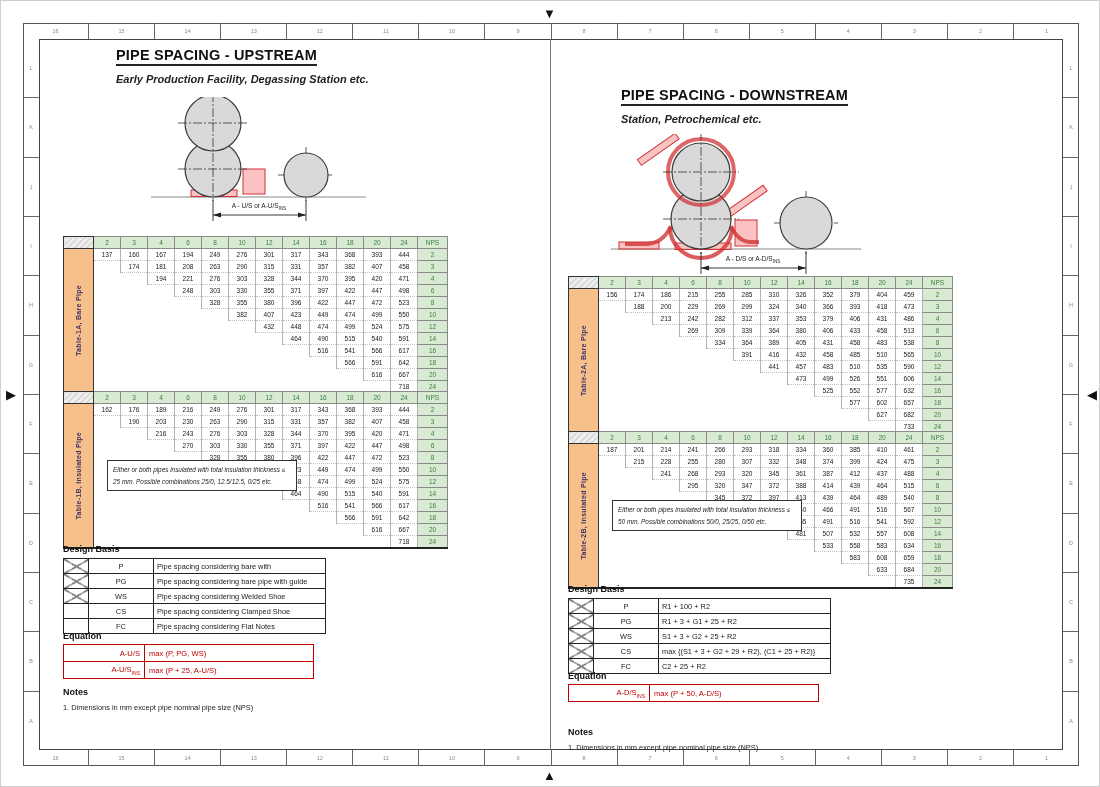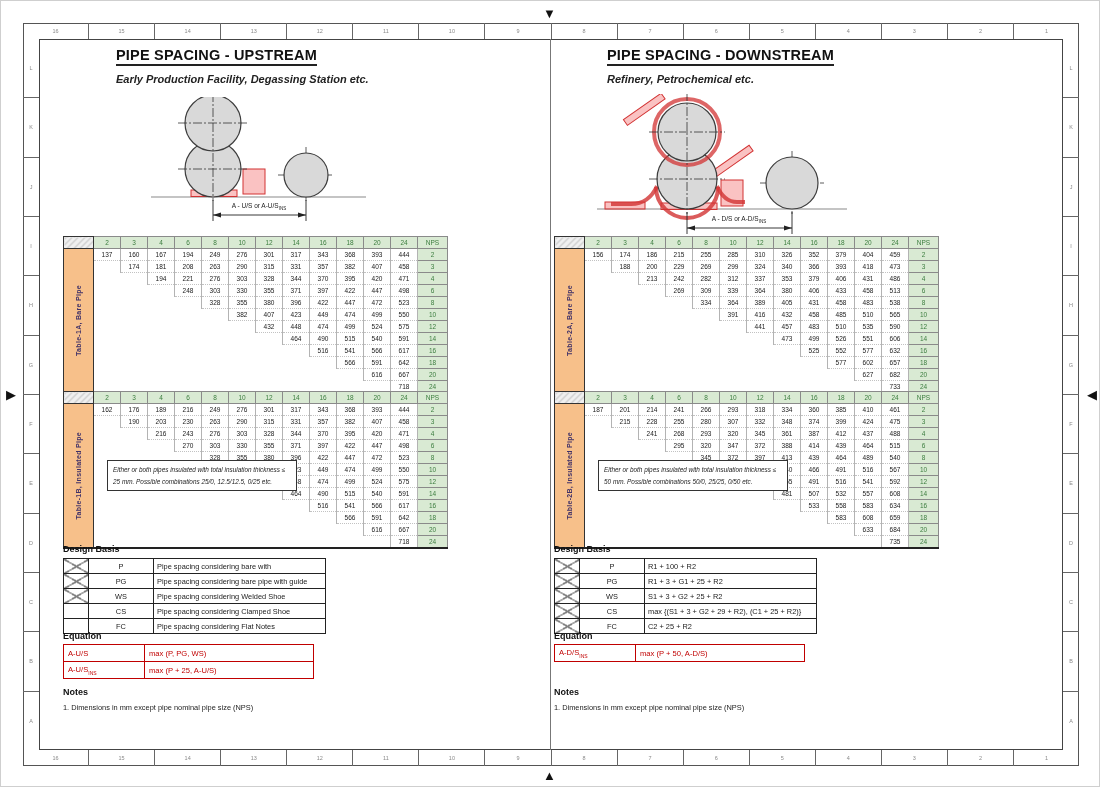--- a/index.html
+++ b/index.html
@@ -18,21 +18,21 @@
   .ruler-v .rcell{border-bottom:1px solid #666;}
   .ruler-v .rcell:last-child{border-bottom:none;}
   .ruler-top{left:22px;top:22px;width:1056px;height:16px;}
   .ruler-bottom{left:22px;top:749px;width:1056px;height:16px;}
   .ruler-left{left:22px;top:38px;width:16px;height:711px;}
   .ruler-right{left:1062px;top:38px;width:16px;height:711px;}
   .arrow{position:absolute;color:#111;font-size:13px;line-height:1;}
   
   .panel{position:absolute;top:38px;width:505px;height:573px;}
   .panel-left{left:45px;}
-  .panel-right{left:536px;}
+  .panel-right{left:550px;margin-top:40px;}
   .ptitle{position:absolute;left:70px;top:8px;font-size:14.5px;font-weight:bold;color:#111;
           border-bottom:2px solid #222;padding-bottom:1px;letter-spacing:.2px;white-space:nowrap;}
   .psub{position:absolute;left:70px;top:34px;font-size:11px;font-weight:bold;font-style:italic;color:#222;white-space:nowrap;}
   .diagram{position:absolute;}
   .diag-left{left:105px;top:58px;width:215px;height:140px;}
   .diag-right{left:60px;top:55px;width:250px;height:165px;}
   .dim-label{position:absolute;font-size:6.5px;color:#222;text-align:center;white-space:nowrap;}
   .dim-label sub{font-size:4.5px;}
   
   .tblwrap{position:absolute;}
@@ -59,21 +59,21 @@
   table.db td.x{width:24px;padding:0;}
   table.db td.x.checked{background-image:
       linear-gradient(to top right,transparent calc(50% - .6px),#555 calc(50% - .6px),#555 calc(50% + .6px),transparent calc(50% + .6px)),
       linear-gradient(to bottom right,transparent calc(50% - .6px),#555 calc(50% - .6px),#555 calc(50% + .6px),transparent calc(50% + .6px));}
   table.db td.code{width:58px;text-align:center;}
   table.db td.desc{min-width:165px;text-align:left;}
   
   .eqwrap{position:absolute;left:17px;top:605px;}
   table.eq{border-collapse:collapse;border:1.2px solid #7a1010;}
   table.eq td{border:1px solid #c00000;color:#c00000;height:16px;font-size:7.6px;padding:0 4px;white-space:nowrap;}
-  table.eq td.eql{width:72px;text-align:left;}
+  table.eq td.eql{width:72px;text-align:right;}
   table.eq td.eqf{min-width:160px;text-align:left;}
   table.eq sub{font-size:5px;}
   
   .noteswrap{position:absolute;left:17px;top:648px;}
   .note-item{position:absolute;left:17px;top:664px;font-size:7.4px;color:#222;white-space:nowrap;}
 </style>
 </head>
 <body>
 
 <div class="page">
@@ -675,21 +675,21 @@
           </tbody>
         </table>
       </div>
 
     <div class="sec-h noteswrap">Notes</div>
     <div class="note-item">1. Dimensions in mm except pipe nominal pipe size (NPS)</div>
   </div>
 
   <div class="panel panel-right">
     <div class="ptitle">PIPE SPACING -  DOWNSTREAM</div>
-    <div class="psub">Refinery, Petrochemical etc.</div>
+    <div class="psub">Station, Petrochemical etc.</div>
 
     <div class="diagram diag-right">
       <svg width="250" height="165" viewBox="0 0 250 165">
         <line x1="0" y1="115" x2="250" y2="115" stroke="#8a8a8a" stroke-width="1.2"></line>
         <g transform="rotate(-35 50 14)">
           <rect x="24" y="10" width="46" height="7" fill="rgba(247,154,154,.6)" stroke="#d23333"></rect>
         </g>
         <g transform="rotate(-35 138 66)">
           <rect x="112" y="62" width="46" height="7" fill="rgba(247,154,154,.6)" stroke="#d23333"></rect>
         </g>

